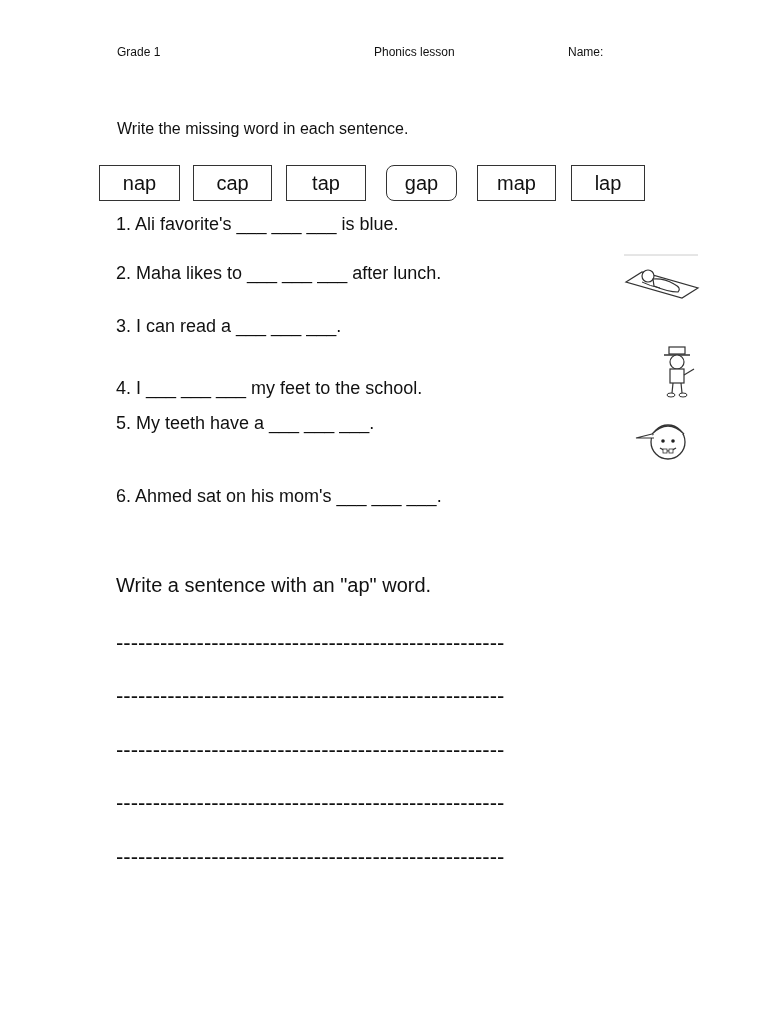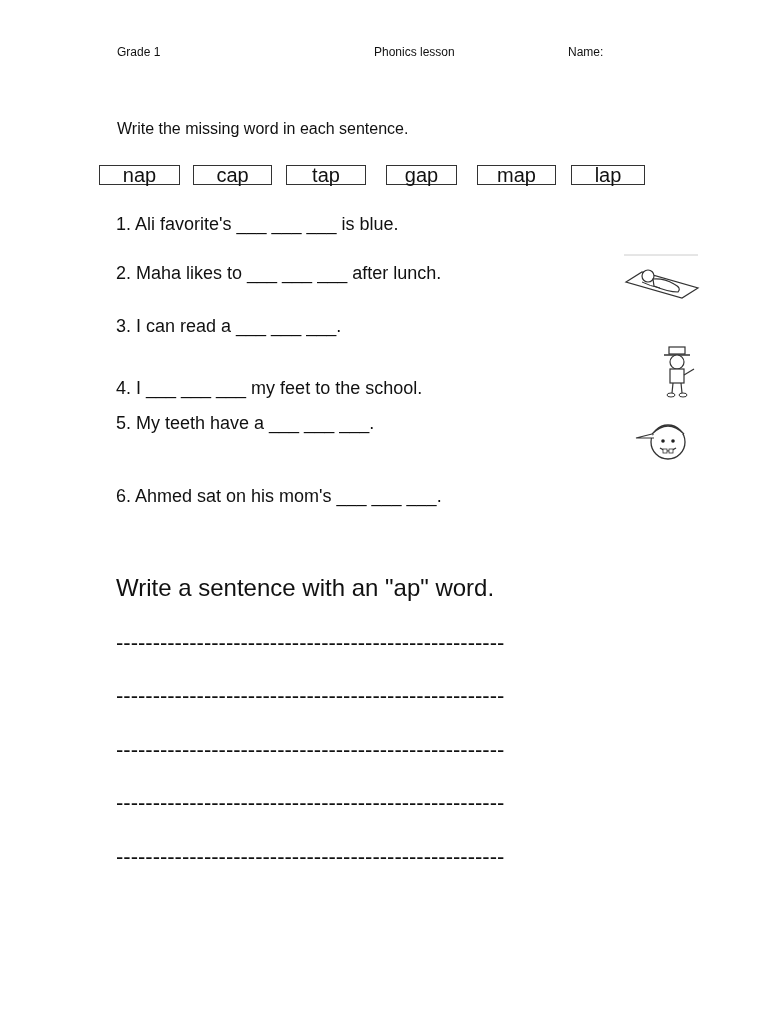--- a/index.html
+++ b/index.html
@@ -1,44 +1,44 @@
 <!DOCTYPE html>
 <html><head>
   <meta charset="utf-8">
   <style>
     html, body { margin: 0; padding: 0; background: #ffffff; }
     body { width: 768px; height: 1024px; position: relative; overflow: hidden;
            font-family: "Liberation Sans", "DejaVu Sans", sans-serif; color: #111; }
     .abs { position: absolute; white-space: nowrap; }
     .hdr { font-size: 12px; top: 45px; }
     .instr { font-size: 16px; left: 117px; top: 120px; }
-    .wbox { position: absolute; top: 165px; height: 20px; border: 1.3px solid #333;
+    .wbox { position: absolute; top: 165px; height: 36px; border: 1.3px solid #333;
             box-sizing: border-box; display: flex; align-items: center; justify-content: center;
             font-size: 20px; background: #fff; }
     .sent { font-size: 18px; left: 116px; }
-    .title2 { font-size: 24px; left: 116px; top: 574px; }
+    .title2 { font-size: 20px; left: 116px; top: 574px; }
     .dash { font-size: 22px; left: 116px; letter-spacing: 0px; color: #111; font-family: "Liberation Sans", sans-serif; }
     .pic { position: absolute; }
   </style>
 </head>
 <body>
 
 <div>
 
   <div class="abs hdr" style="left:117px;">Grade 1</div>
   <div class="abs hdr" style="left:330px;margin-left:44px;">Phonics lesson</div>
   <div class="abs hdr" style="left:568px;">Name:</div>
 
   <div class="abs instr">Write the missing word in each sentence.</div>
 
   <div>
     <div class="wbox" style="left:99px;width:81px;">nap</div>
     <div class="wbox" style="left:193px;width:79px;">cap</div>
     <div class="wbox" style="left:286px;width:80px;">tap</div>
-    <div class="wbox" style="left:386px;width:71px;">gap</div>
+    <div class="wbox" style="left:386px;width:71px;border-radius:8px;">gap</div>
     <div class="wbox" style="left:477px;width:79px;">map</div>
     <div class="wbox" style="left:571px;width:74px;">lap</div>
   </div>
 
   <div class="abs sent" style="top:214px;">1. Ali favorite's ___ ___ ___ is blue.</div>
   <div class="abs sent" style="top:263px;">2. Maha likes to ___ ___ ___ after lunch.</div>
   <div class="abs sent" style="top:316px;">3. I can read a ___ ___ ___.</div>
   <div class="abs sent" style="top:378px;">4. I ___ ___ ___ my feet to the school.</div>
   <div class="abs sent" style="top:413px;">5. My teeth have a ___ ___ ___.</div>
   <div class="abs sent" style="top:462px;margin-top:24px;">6. Ahmed sat on his mom's ___ ___ ___.</div>

